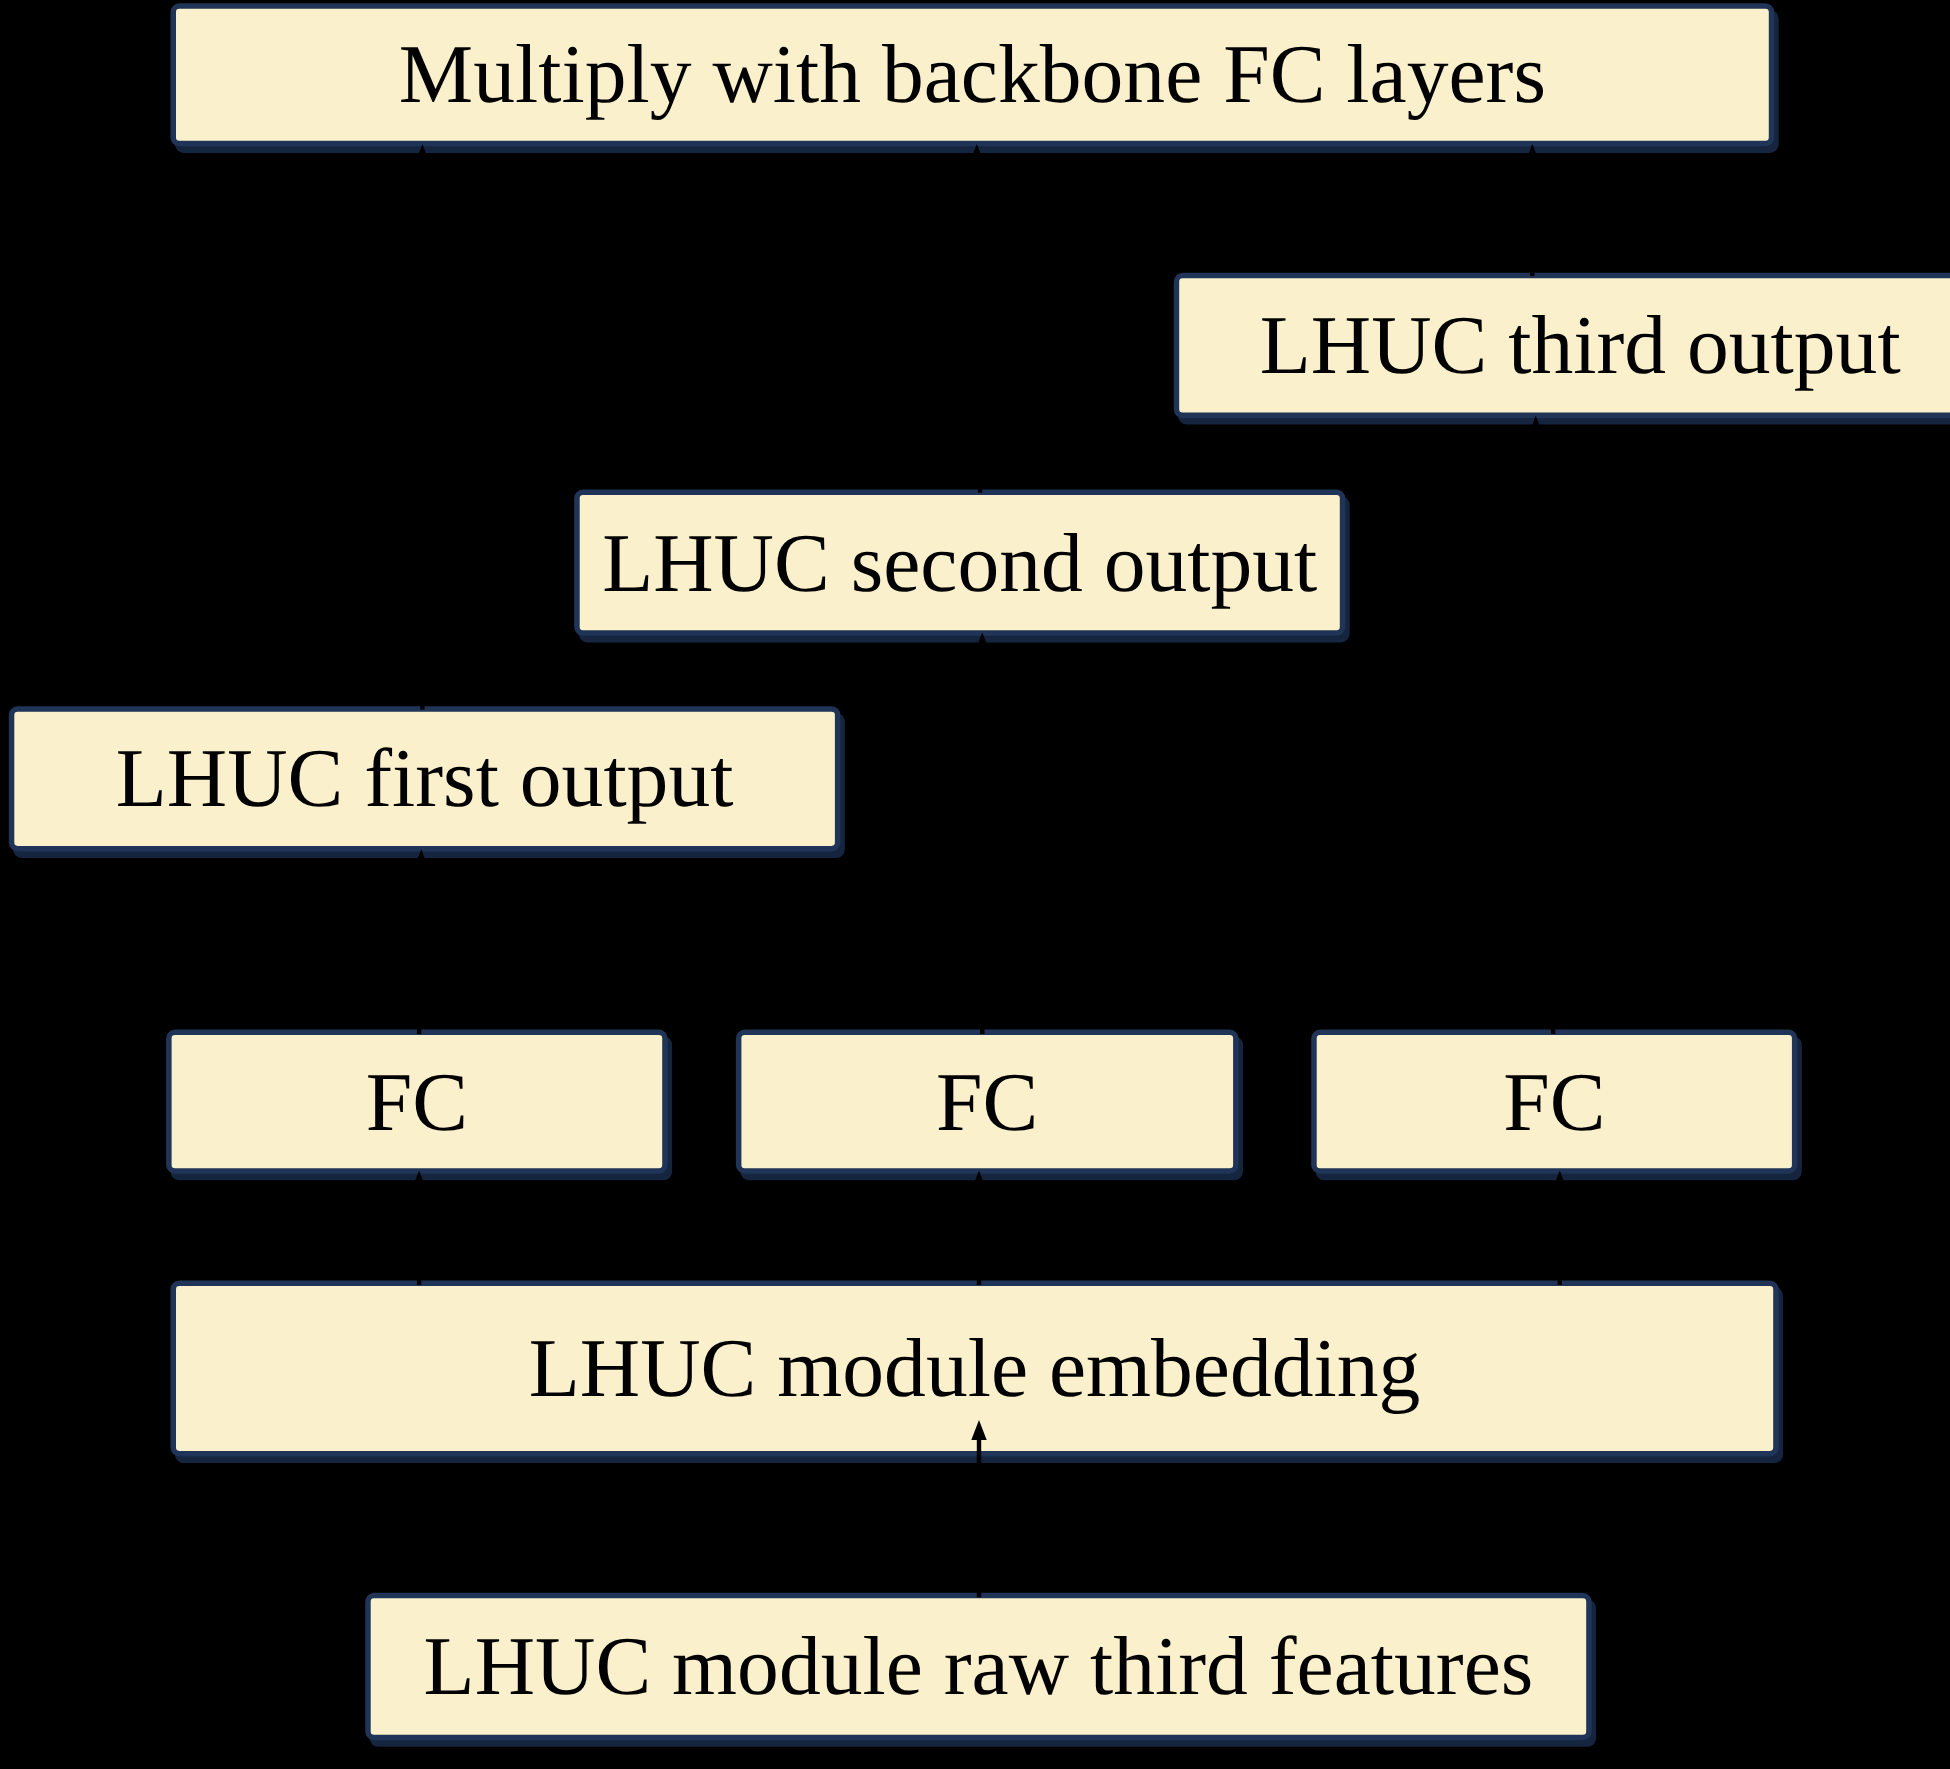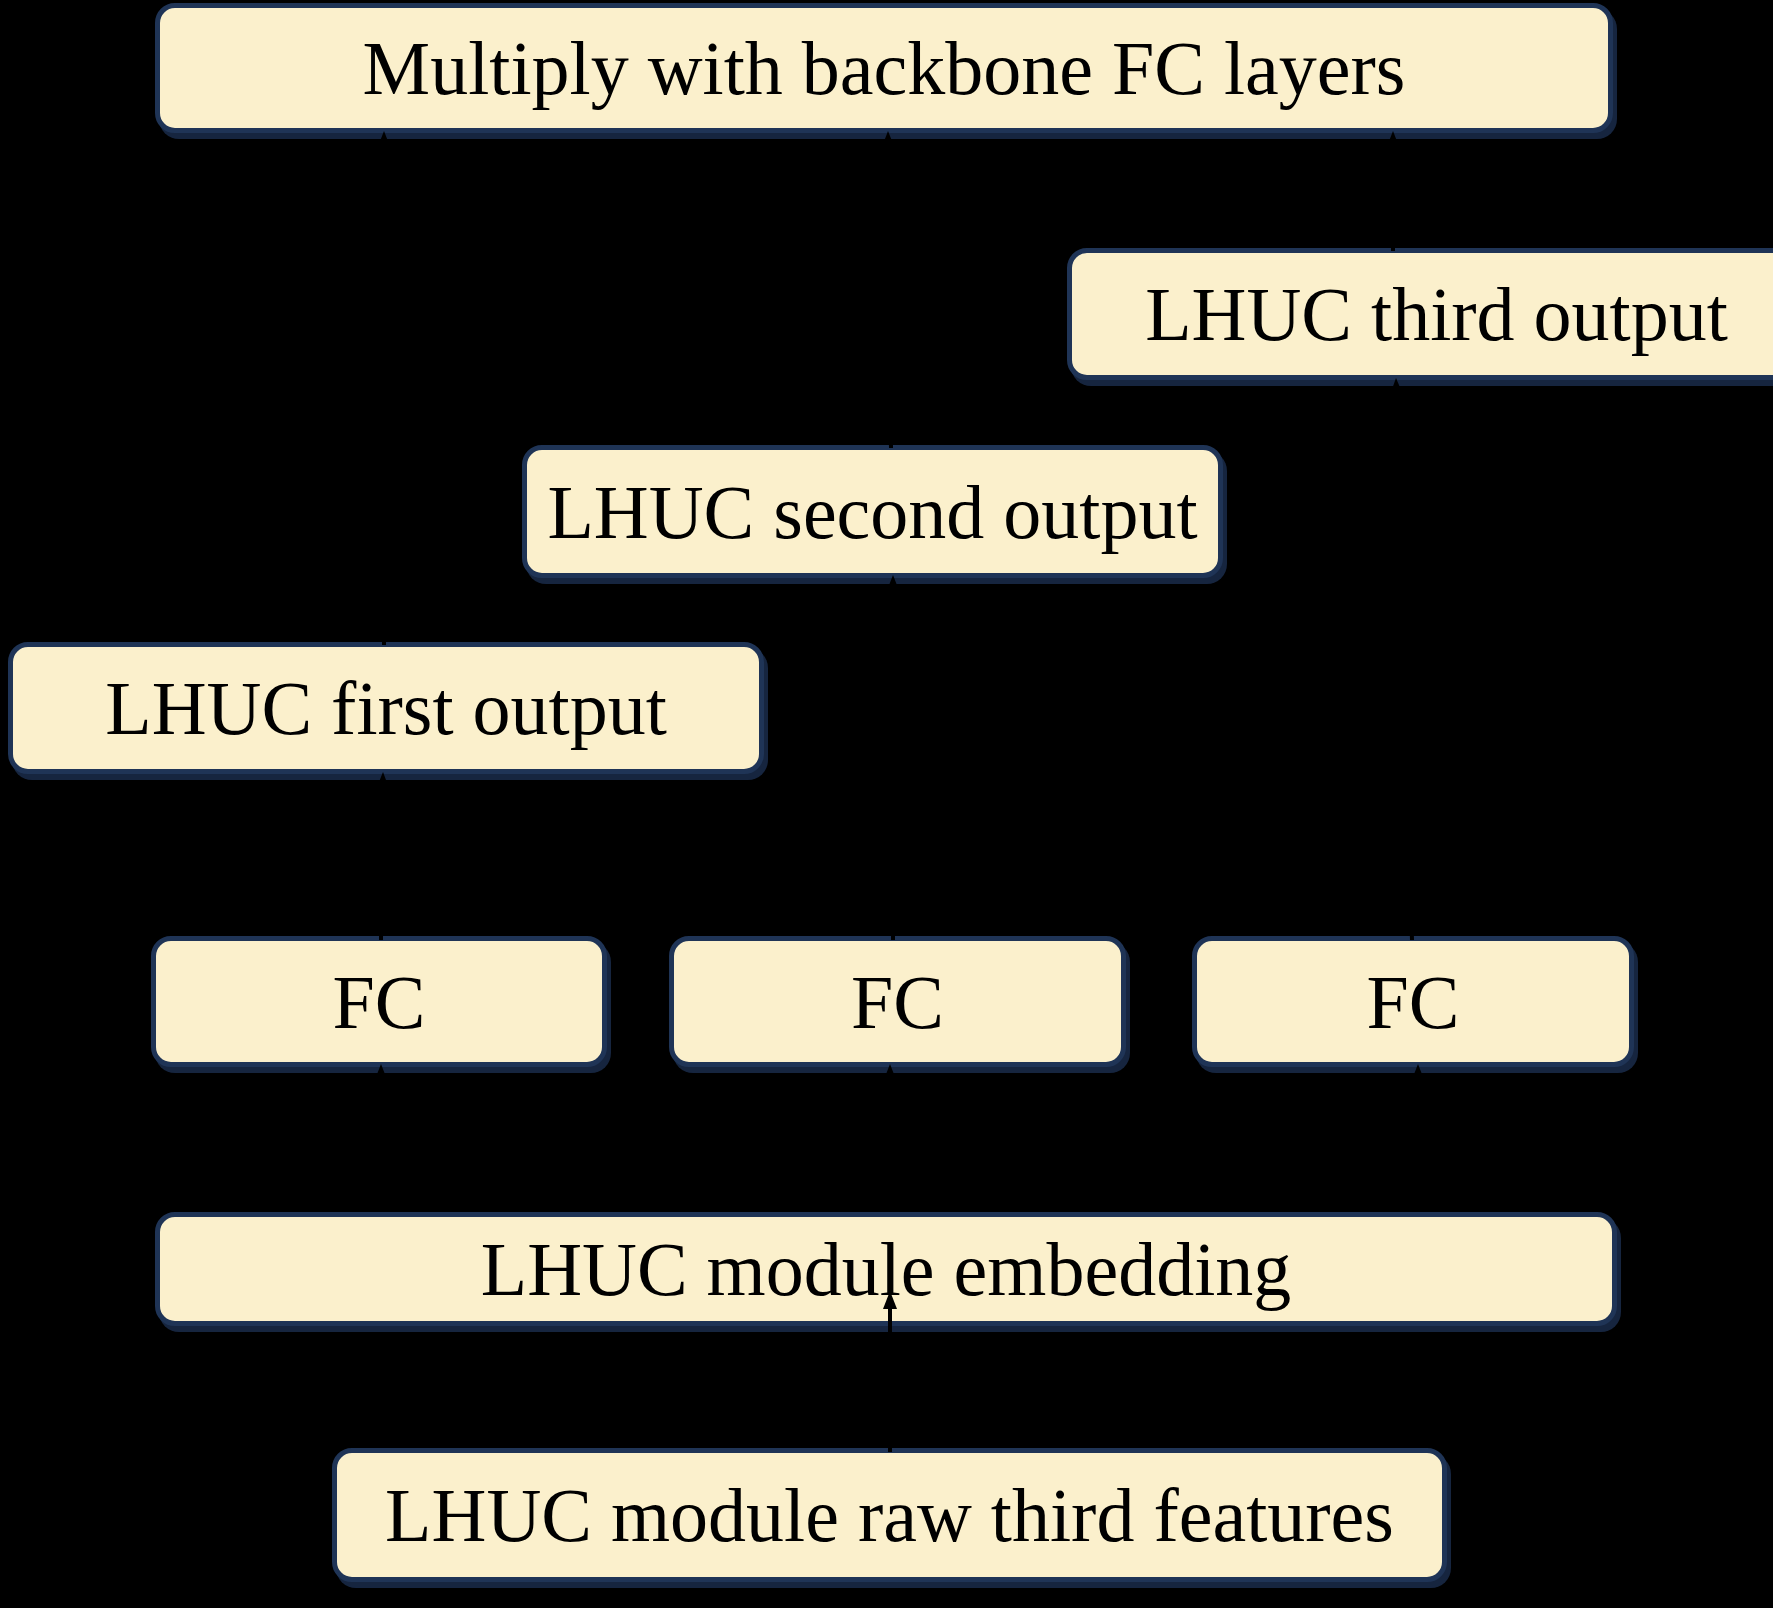--- a/index.html
+++ b/index.html
@@ -13,21 +13,21 @@
     height: 1608px;
     background: #000000;
     overflow: hidden;
     font-family: "Liberation Serif", "DejaVu Serif", serif;
   }
   .node {
     position: absolute;
     box-sizing: border-box;
     background: #FBF0CC;
     border: 5px solid #1F3456;
-    border-radius: 20px;
+    border-radius: 8px;
     box-shadow: 4px 6px 0 #16253F;
     display: flex;
     align-items: center;
     justify-content: center;
     white-space: nowrap;
     font-size: 76px;
     color: #000000;
     line-height: 1;
   }
   svg.arrows {
@@ -51,21 +51,21 @@
   <div class="node" style="left:522px; top:445px; width:701px; height:133px;">LHUC second output</div>
 
   <div class="node" style="left:8px; top:642px; width:756px; height:132px;">LHUC first output</div>
 
   <div class="node" style="left:151px; top:936px; width:456px; height:131px;">FC</div>
 
   <div class="node" style="left:669px; top:936px; width:457px; height:131px;">FC</div>
 
   <div class="node" style="left:1192px; top:936px; width:442px; height:131px;">FC</div>
 
-  <div class="node" style="left:155px; top:1212px; width:1462px; height:114px;">LHUC module embedding</div>
+  <div class="node" style="left:155px; top:1164px; width:1462px; height:160px;">LHUC module embedding</div>
 
   <div class="node" style="left:332px; top:1448px; width:1115px; height:134px;">LHUC module raw third features</div>
 
   <svg class="arrows" viewBox="0 0 1773 1608" xmlns="http://www.w3.org/2000/svg">
       <g>
         <line x1="890" y1="1452" x2="890" y2="1309" stroke="#000000" stroke-width="4"></line>
         <polygon points="890,1291 897,1309 883,1309" fill="#000000"></polygon>
       </g>
       <g>
         <line x1="381" y1="1168" x2="381" y2="1082" stroke="#000000" stroke-width="4"></line>

